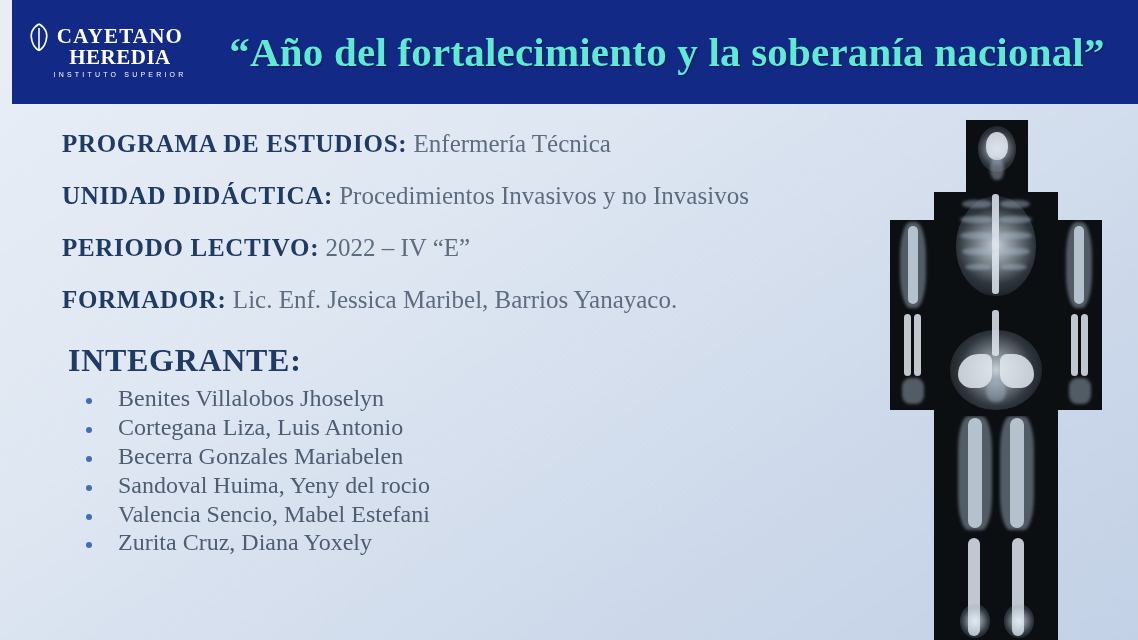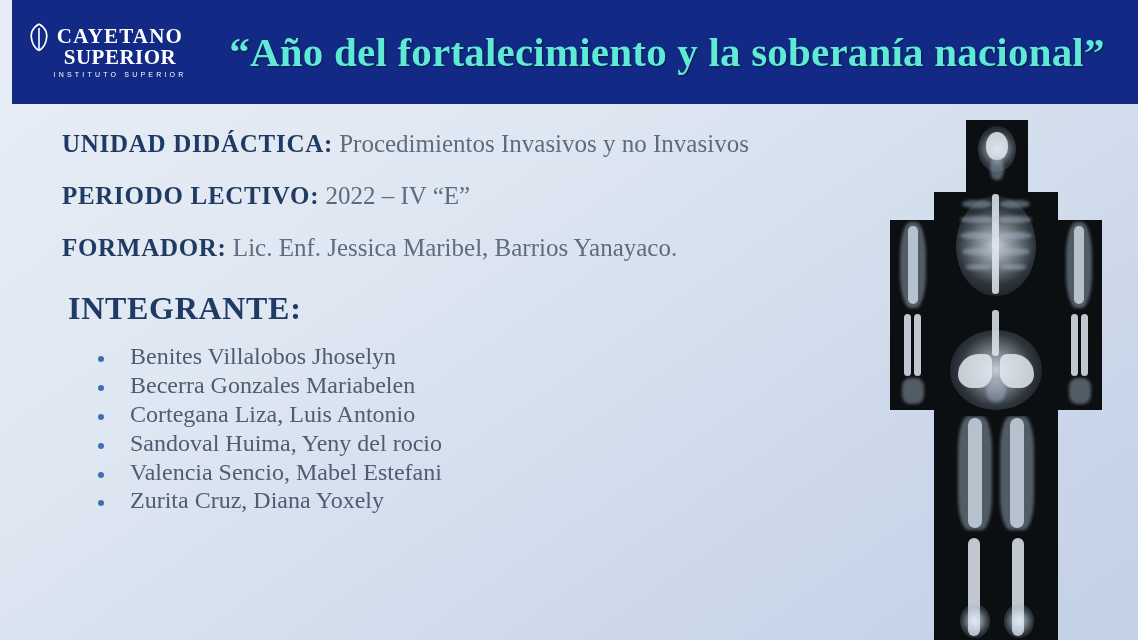--- a/index.html
+++ b/index.html
@@ -112,21 +112,21 @@
 
   .integrantes-title {
     font-weight: bold;
     font-size: 32px;
     color: #1f3b63;
     letter-spacing: 0.7px;
     margin: 26px 0 6px 6px;
   }
   ul.members {
     list-style: none;
-    margin: 16px;
+    margin: 4px;
     padding: 0;
   }
   ul.members li {
     position: relative;
     font-size: 24px;
     color: #4d5d72;
     padding-left: 52px;
     line-height: 1.12;
     margin-bottom: 2px;
   }
@@ -182,52 +182,56 @@
         <svg width="26" height="30" viewBox="0 0 26 30" xmlns="http://www.w3.org/2000/svg">
           <g fill="none" stroke="#ffffff" stroke-width="1.6">
             <path d="M13 2 C6 6 4 12 6 19 C7.5 24 10 27 13 28.5"></path>
             <path d="M13 2 C20 6 22 12 20 19 C18.5 24 16 27 13 28.5"></path>
             <path d="M13 6 L13 28"></path>
           </g>
         </svg>
       </span>
       <div class="logo-text">
         <div class="logo-line1">CAYETANO</div>
-        <div class="logo-line2">SUPERIOR</div>
+        <div class="logo-line2">HEREDIA</div>
         <div class="logo-line3">INSTITUTO SUPERIOR</div>
       </div>
     </div>
 
     <div class="banner-title">“Año del fortalecimiento y la soberanía nacional”</div>
   </div>
 
   <div class="content">
 
+    <div class="field">
+      <span class="lbl">PROGRAMA DE ESTUDIOS:</span>
+      <span class="val">Enfermería Técnica</span>
+    </div>
 
     <div class="field">
       <span class="lbl">UNIDAD DIDÁCTICA:</span>
       <span class="val">Procedimientos Invasivos y no Invasivos</span>
     </div>
 
     <div class="field">
       <span class="lbl">PERIODO LECTIVO:</span>
       <span class="val">2022 – IV  “E”</span>
     </div>
 
     <div class="field">
       <span class="lbl">FORMADOR:</span>
       <span class="val">Lic. Enf. Jessica Maribel, Barrios Yanayaco.</span>
     </div>
 
     <div class="integrantes-title">INTEGRANTE:</div>
 
     <ul class="members">
       <li>Benites Villalobos Jhoselyn</li>
+      <li>Cortegana Liza, Luis Antonio</li>
       <li>Becerra Gonzales Mariabelen</li>
-      <li>Cortegana Liza, Luis Antonio</li>
       <li>Sandoval Huima, Yeny del rocio</li>
       <li>Valencia Sencio, Mabel Estefani</li>
       <li>Zurita Cruz, Diana Yoxely</li>
     </ul>
   </div>
 
   <div class="xray">
 
     <div class="panel" style="left:76px; top:0px; width:62px; height:72px;">
       <div class="glow" style="left:12px; top:6px; width:38px; height:46px;"></div>

